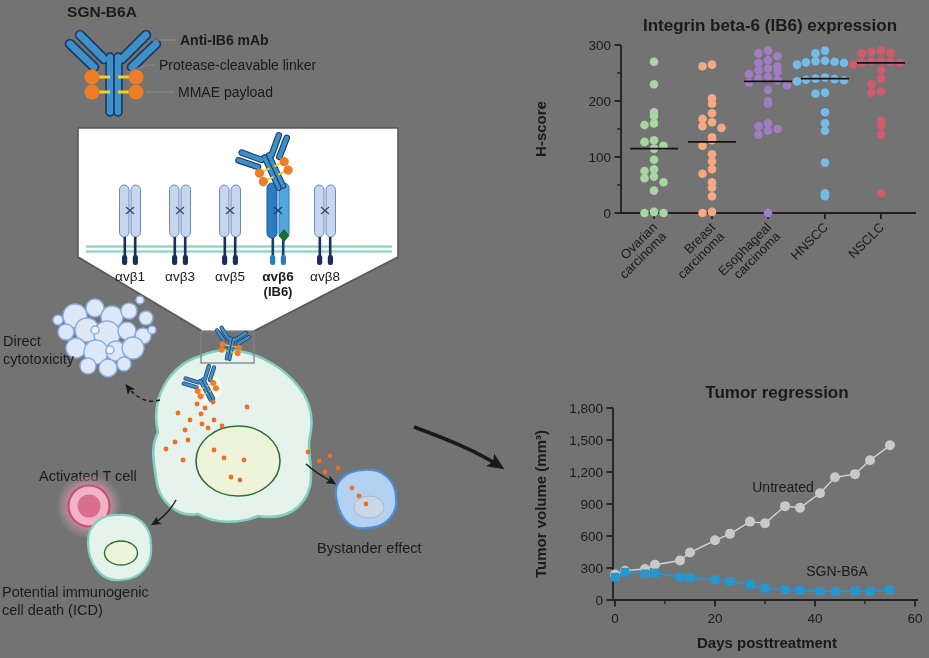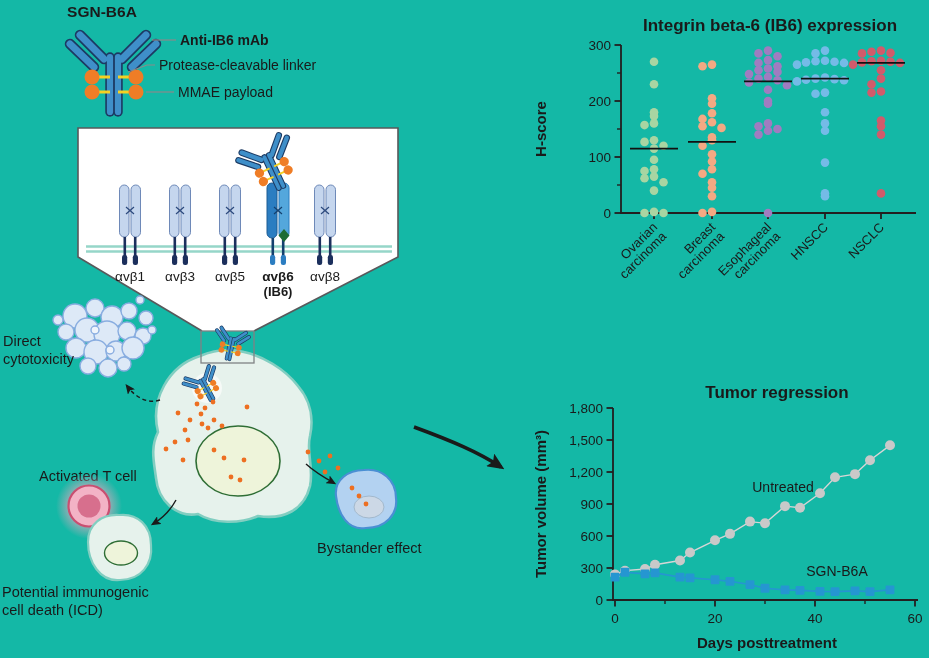--- a/index.html
+++ b/index.html
@@ -1,16 +1,16 @@
 <!DOCTYPE html>
 <html><head>
 <meta charset="utf-8">
 <style>
   html,body{margin:0;padding:0;background:#fff;}
-  #canvas{position:relative;width:929px;height:658px;background:#14b8a6;overflow:hidden;
+  #canvas{position:relative;width:929px;height:658px;background:#737373;overflow:hidden;
           font-family:"Liberation Sans",sans-serif;}
   .abs{position:absolute;}
   svg{font-family:"Liberation Sans",sans-serif;}
   svg text{fill:#1a1a1a;}
 </style>
 </head>
 <body>
 
 <div id="canvas">
 

